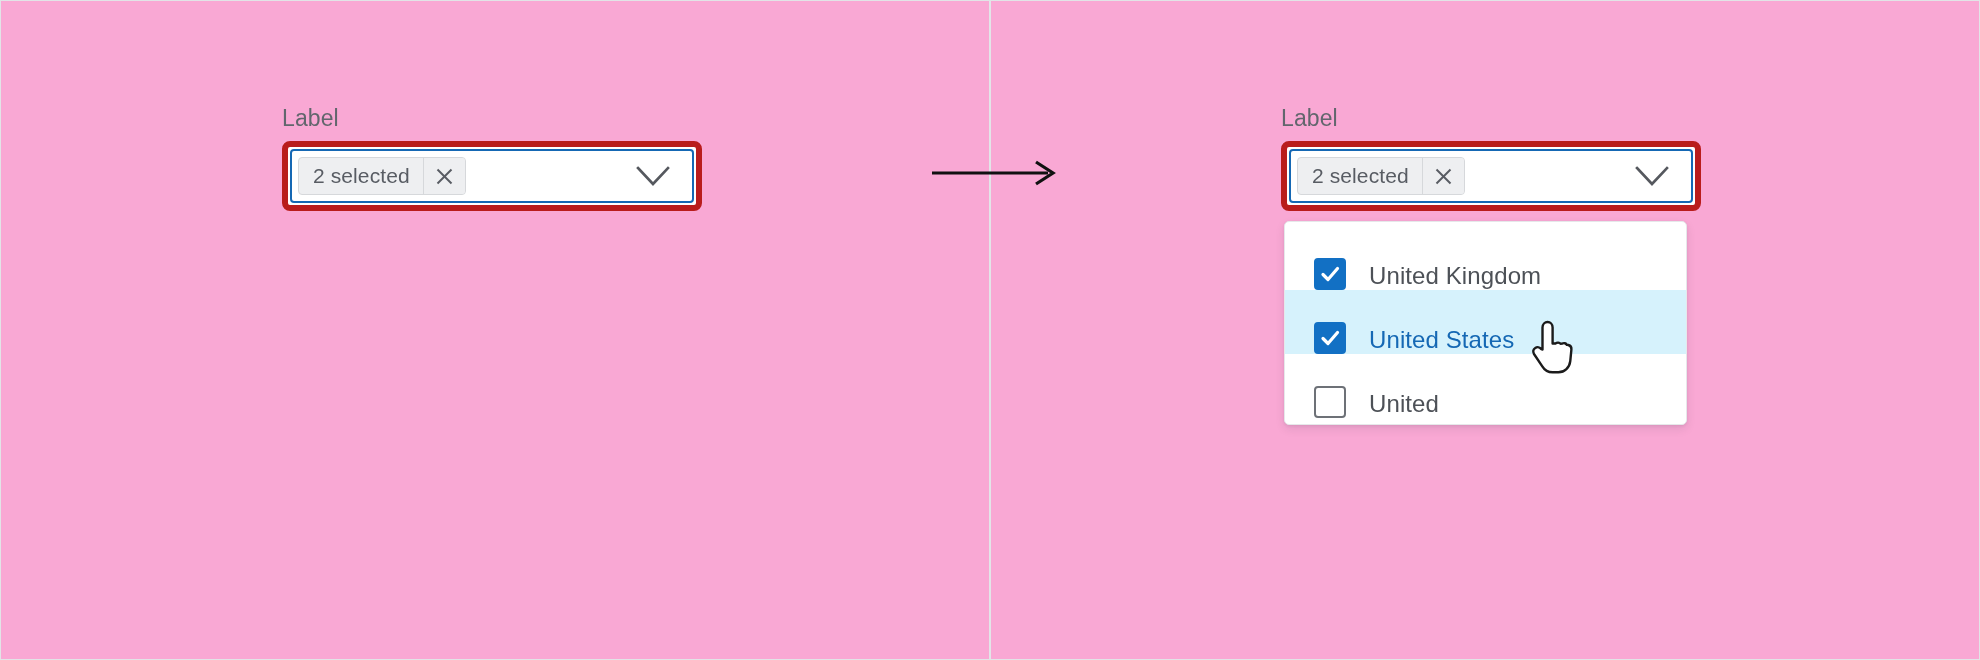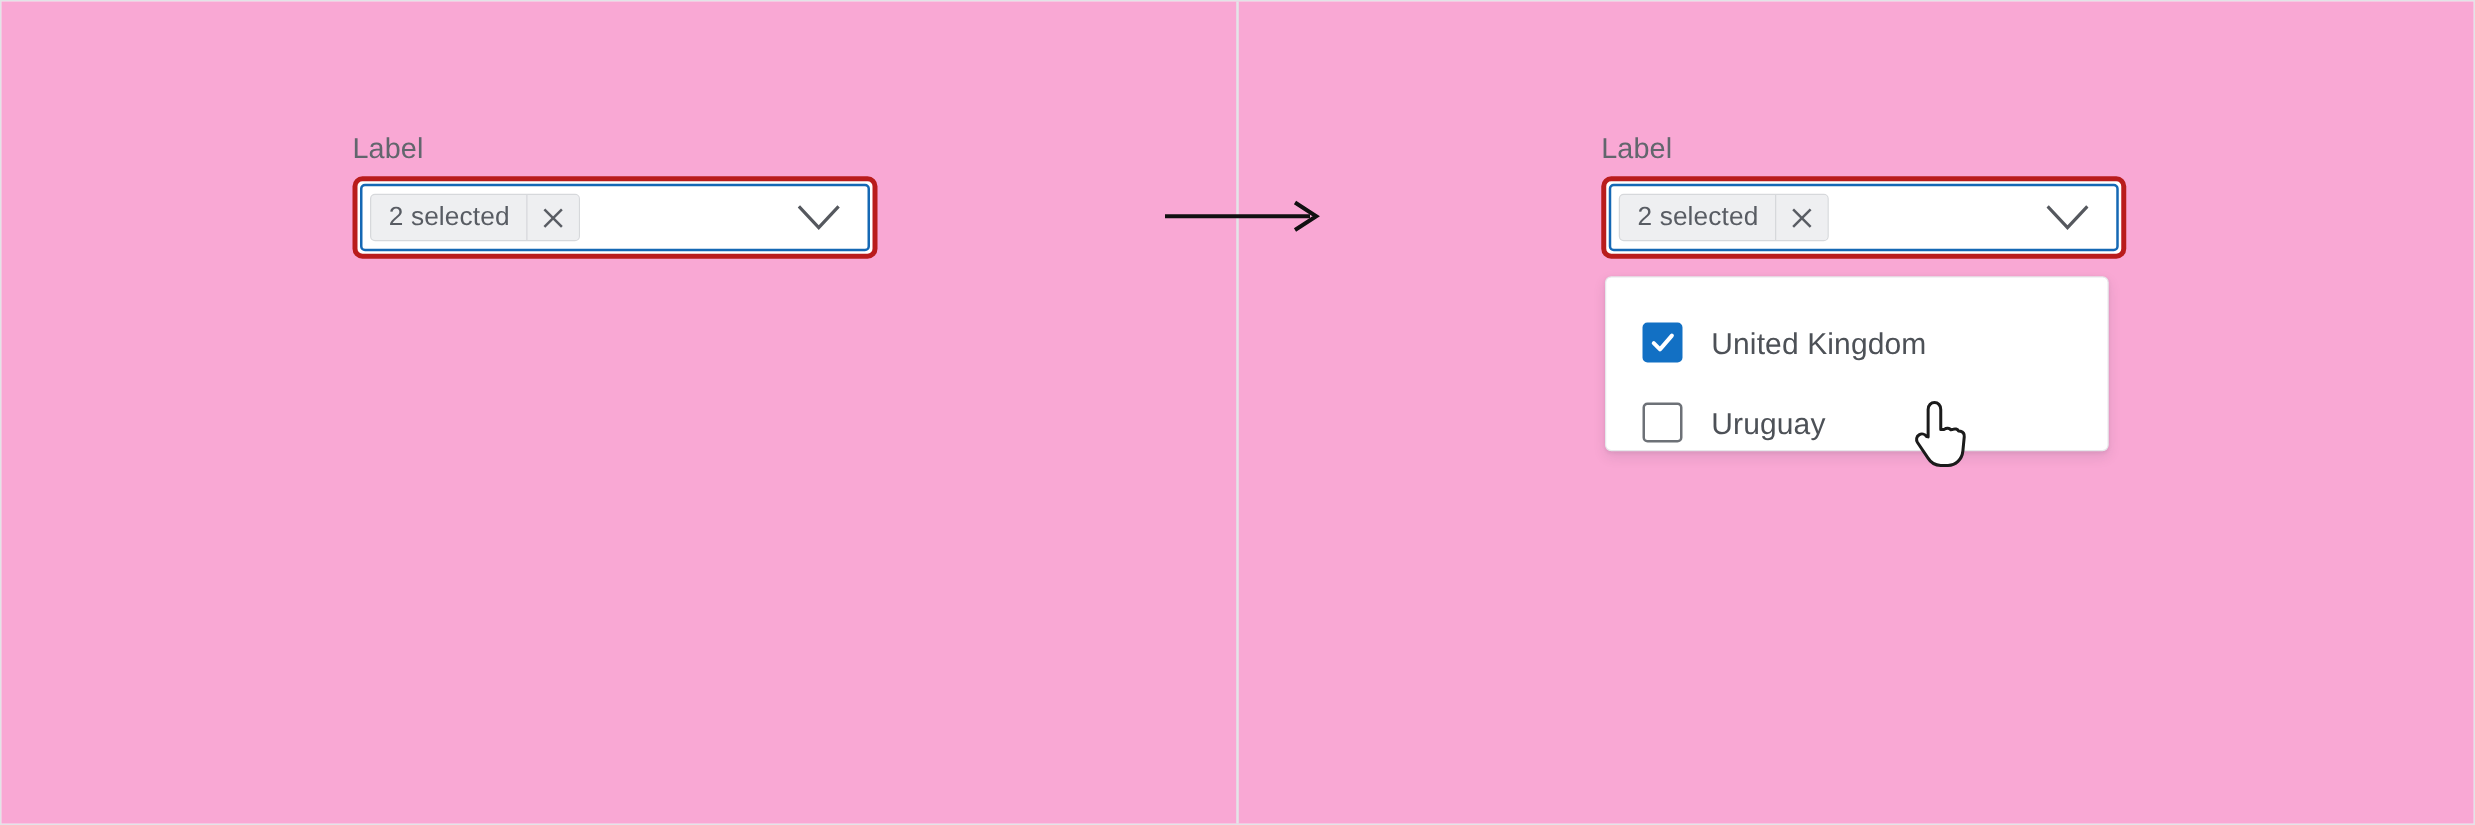--- a/index.html
+++ b/index.html
@@ -54,21 +54,21 @@
     font-size: 23px;
     line-height: 28px;
     color: #62666d;
     letter-spacing: 0.1px;
     margin-bottom: 9px;
     white-space: nowrap;
   }
 
   
   .focus-ring {
-    border: 4px solid #b91c1c;
+    border: 6px solid #b91c1c;
     border-radius: 8px;
     padding: 2px;
     background: #ffffff;
   }
 
   .select-control {
     position: relative;
     height: 54px;
     border: 2px solid #1568b4;
     border-radius: 4px;
@@ -253,23 +253,31 @@
 
   <div class="dropdown-panel" id="dropdown-panel">
       <div class="option-row">
         <span class="checkbox checked">
           <svg width="22" height="22" viewBox="0 0 22 22">
             <polyline points="4,11.5 9,16.5 18.5,5.5" fill="none" stroke="#ffffff" stroke-width="3.2" stroke-linecap="round" stroke-linejoin="round"></polyline>
           </svg>
         </span>
         <span class="option-label">United Kingdom</span>
       </div>
+      <div class="option-row highlighted">
+        <span class="checkbox checked">
+          <svg width="22" height="22" viewBox="0 0 22 22">
+            <polyline points="4,11.5 9,16.5 18.5,5.5" fill="none" stroke="#ffffff" stroke-width="3.2" stroke-linecap="round" stroke-linejoin="round"></polyline>
+          </svg>
+        </span>
+        <span class="option-label">United States</span>
+      </div>
       <div class="option-row">
         <span class="checkbox unchecked"></span>
-        <span class="option-label">Uruguay</span>
+        <span class="option-label">United</span>
       </div>
     </div>
 
   <div class="hand-cursor">
     <svg width="46" height="56" viewBox="0 0 46 56">
       <path d="M14.5,30.5 L14.5,8.5 C14.5,5.2 16.9,3 19.6,3 C22.3,3 24.6,5.2 24.6,8.5
                L24.6,24.5 L27.4,24.5 C29.2,23.2 31.5,23.5 32.6,24.8
                L34.0,24.6 C35.9,23.6 38.1,24.2 38.9,25.9
                L40.4,26.0 C42.4,26.6 43.6,28.3 43.4,30.4
                L42.3,41.8 C41.6,48.6 36.6,53.3 30.4,53.3

